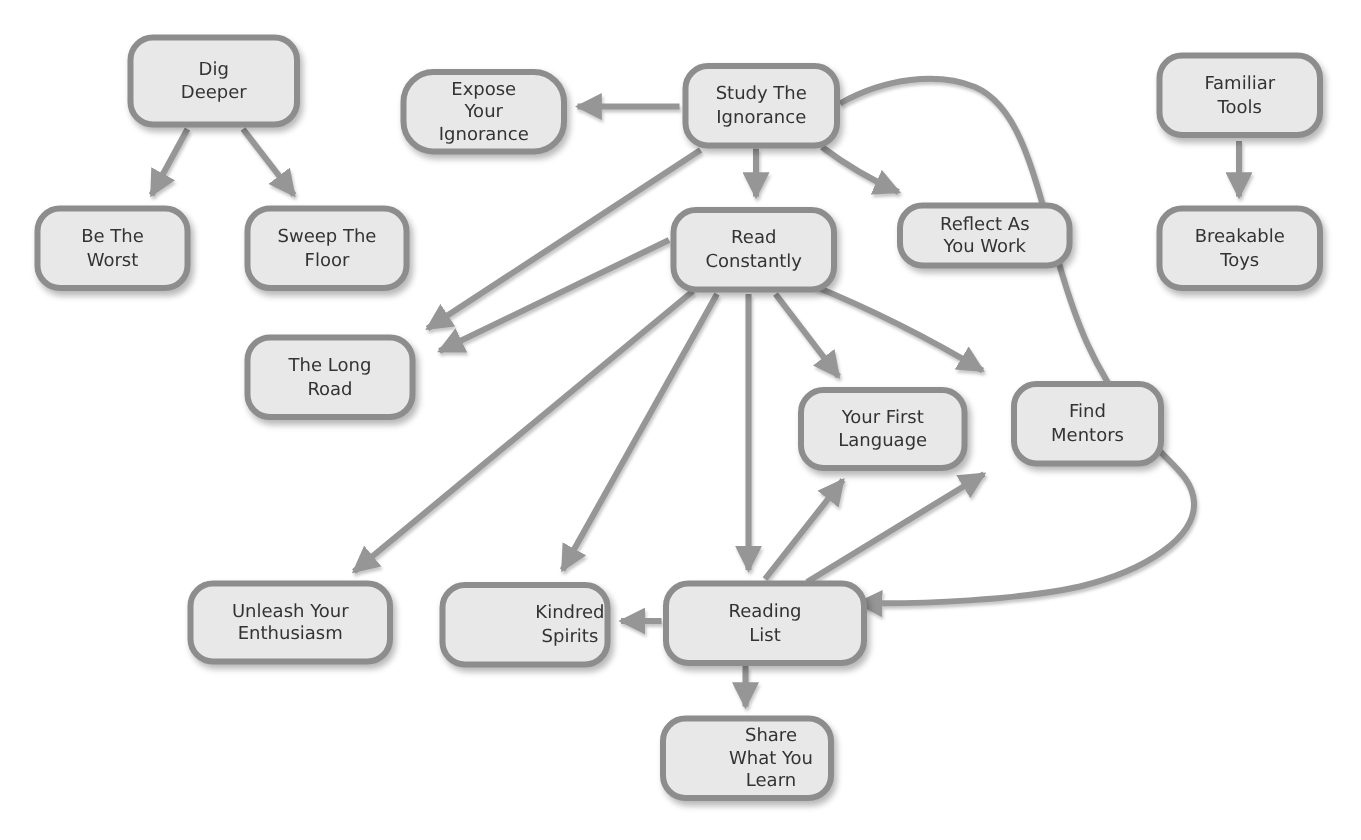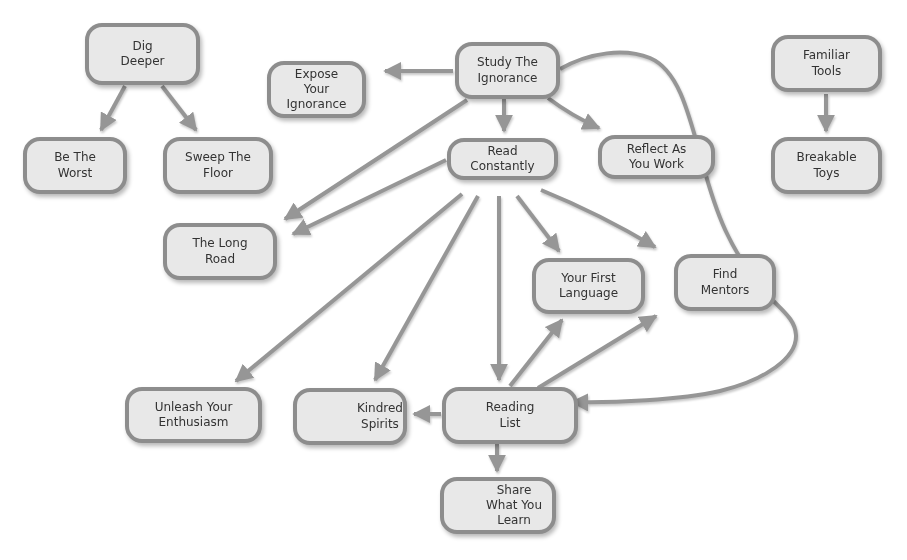--- a/index.html
+++ b/index.html
@@ -73,42 +73,42 @@
         <path d="M 510 386 L 562 320" fill="none" stroke="#969696" stroke-width="4" marker-end="url(#arrowhead)"></path>
         <path d="M 538 388 L 656 316" fill="none" stroke="#969696" stroke-width="4" marker-end="url(#arrowhead)"></path>
         <path d="M 497 444 L 497 471" fill="none" stroke="#969696" stroke-width="4" marker-end="url(#arrowhead)"></path>
       </g>
   </svg>
 
 <div class="node" style="left: 85px; top: 23px; width: 115px; height: 62px; background: rgb(232, 232, 232); border-color: rgb(141, 141, 141); color: rgb(51, 51, 51);">
       <span>Dig
 Deeper</span>
     </div>
-    <div class="node" style="left: 267px; top: 61px; width: 99px; height: 57px; background: rgb(232, 232, 232); border-color: rgb(141, 141, 141); color: rgb(51, 51, 51);">
+    <div class="node" style="left: 267px; top: 46px; width: 111px; height: 57px; background: rgb(232, 232, 232); border-color: rgb(141, 141, 141); color: rgb(51, 51, 51); border-radius: 22px;">
       <span>Expose
 Your
 Ignorance</span>
     </div>
     <div class="node" style="left: 455px; top: 42px; width: 105px; height: 57px; background: rgb(232, 232, 232); border-color: rgb(141, 141, 141); color: rgb(51, 51, 51);">
       <span>Study The
 Ignorance</span>
     </div>
     <div class="node" style="left: 771px; top: 35px; width: 111px; height: 57px; background: rgb(232, 232, 232); border-color: rgb(141, 141, 141); color: rgb(51, 51, 51);">
       <span>Familiar
 Tools</span>
     </div>
     <div class="node" style="left: 23px; top: 137px; width: 104px; height: 57px; background: rgb(232, 232, 232); border-color: rgb(141, 141, 141); color: rgb(51, 51, 51);">
       <span>Be The
 Worst</span>
     </div>
     <div class="node" style="left: 163px; top: 137px; width: 110px; height: 57px; background: rgb(232, 232, 232); border-color: rgb(141, 141, 141); color: rgb(51, 51, 51);">
       <span>Sweep The
 Floor</span>
     </div>
-    <div class="node" style="left: 447px; top: 138px; width: 111px; height: 42px; background: rgb(232, 232, 232); border-color: rgb(141, 141, 141); color: rgb(51, 51, 51);">
+    <div class="node" style="left: 447px; top: 138px; width: 111px; height: 57px; background: rgb(232, 232, 232); border-color: rgb(141, 141, 141); color: rgb(51, 51, 51);">
       <span>Read
 Constantly</span>
     </div>
     <div class="node" style="left: 598px; top: 135px; width: 117px; height: 44px; background: rgb(232, 232, 232); border-color: rgb(141, 141, 141); color: rgb(51, 51, 51);">
       <span>Reflect As
 You Work</span>
     </div>
     <div class="node" style="left: 771px; top: 137px; width: 111px; height: 57px; background: rgb(232, 232, 232); border-color: rgb(141, 141, 141); color: rgb(51, 51, 51);">
       <span>Breakable
 Toys</span>

